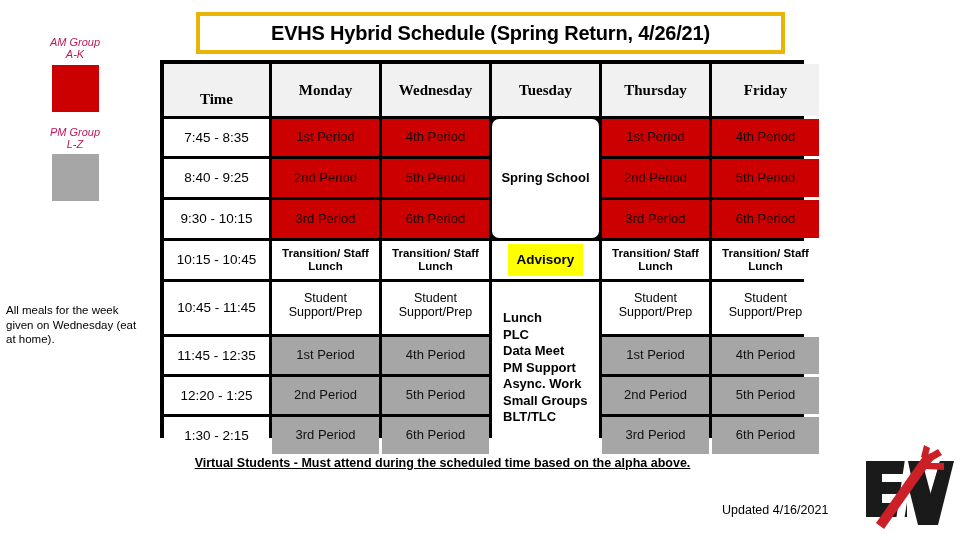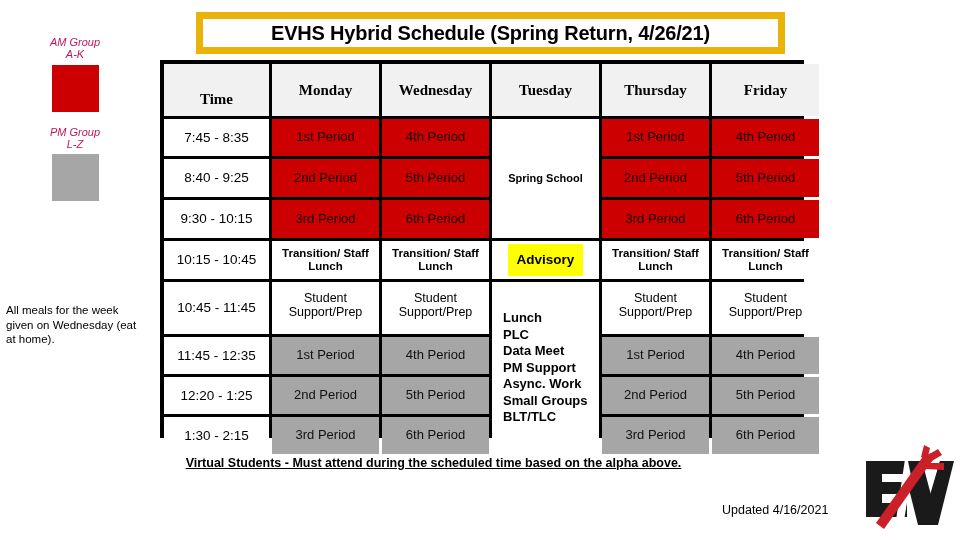--- a/index.html
+++ b/index.html
@@ -14,21 +14,21 @@
     position: relative;
   }
 
   
   #title-box {
     position: absolute;
     left: 196px;
     top: 12px;
     width: 589px;
     height: 42px;
-    border: 7px solid #eab308;
+    border: 4px solid #eab308;
     background: #ffffff;
     display: flex;
     align-items: center;
     justify-content: center;
   }
   #title-text {
     font-size: 20px;
     font-weight: bold;
     color: #000000;
     letter-spacing: -0.2px;
@@ -122,21 +122,22 @@
   }
 
   .bold-cell { font-weight: bold; font-size: 11.5px; }
   .prep-cell { font-size: 12.5px; align-items: flex-start; padding-top: 9px; }
 
   
   #wed-spring {
     grid-column: 4;
     grid-row: 2 / span 3;
     font-weight: bold;
-    font-size: 11px;
+    font-size: 13px;
+    border-radius: 7px;
   }
   #wed-advisory-cell {
     grid-column: 4;
     grid-row: 5;
     padding: 3px 16px;
   }
   #wed-advisory-box {
     background: #FFFF00;
     width: 100%;
     height: 100%;
@@ -155,21 +156,21 @@
     padding-left: 11px;
     font-weight: bold;
     font-size: 13px;
     line-height: 1.27;
   }
   #wed-lunch ul { list-style: none; }
 
   
   #footer-note {
     position: absolute;
-    left: 3px;
+    left: 12px;
     top: 456px;
     width: 861px;
     text-align: center;
     font-size: 12.5px;
     font-weight: bold;
     color: #000000;
     text-decoration: underline;
   }
   #updated-text {
     position: absolute;

